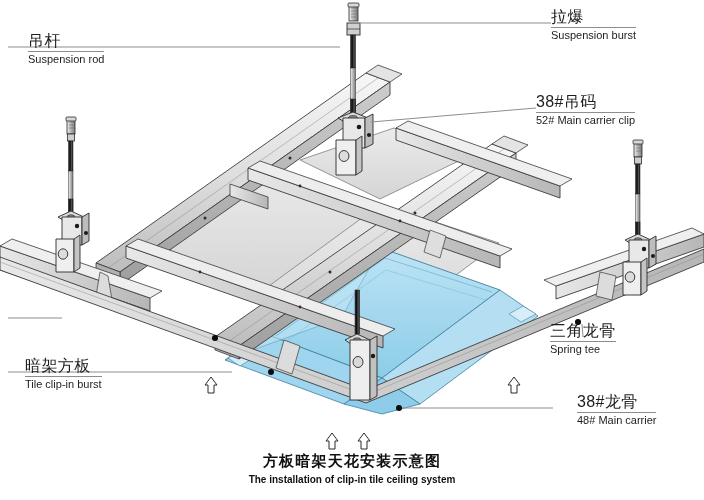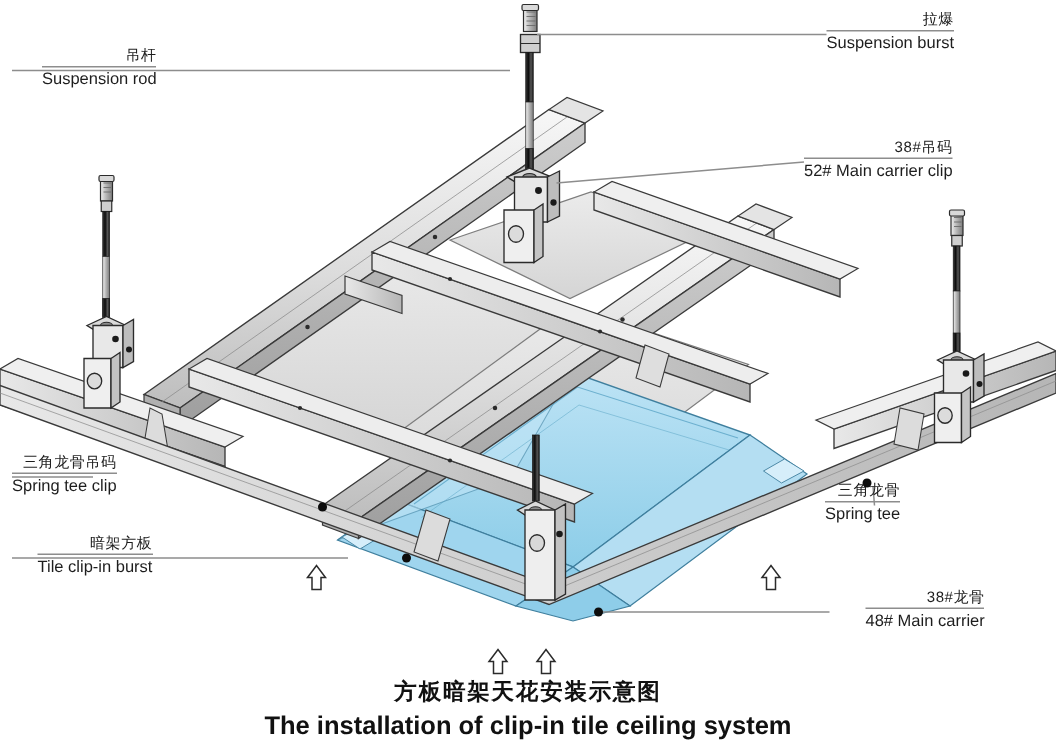--- a/index.html
+++ b/index.html
@@ -21,26 +21,25 @@
     height: 500px;
   }
   svg#diagram { position: absolute; left:0; top:0; width:704px; height:500px; display:block; }
 
   .lbl {
     position: absolute;
     line-height: 1.12;
     white-space: nowrap;
   }
   .lbl .cn {
-    font-size: 10px;
+    font-size: 16px;
     letter-spacing: 0.4px;
     color: #1d1d1d;
     display: block;
     padding-bottom: 1px;
-    text-align: right;
   }
   .lbl .en {
     font-size: 11px;
     color: #1d1d1d;
     display: block;
     padding-top: 1.5px;
   }
   .lbl.right { text-align: left; }
   .lbl.left  { text-align: left; }
 
@@ -57,21 +56,21 @@
     text-align: center;
     font-weight: bold;
   }
   #title-block .t-cn {
     font-size: 15px;
     letter-spacing: 1.2px;
     color: #111;
     display: block;
   }
   #title-block .t-en {
-    font-size: 17px;
+    font-size: 10px;
     color: #111;
     display: block;
     margin-top: 3px;
   }
 </style>
 </head>
 <body>
 
 <div id="stage">
 
@@ -359,25 +358,20 @@
     <span class="rule"></span>
     <span class="en">Suspension burst</span>
   </div>
 
   <div class="lbl right" style="left:536px; top:93px;">
     <span class="cn">38#吊码</span>
     <span class="rule"></span>
     <span class="en">52# Main carrier clip</span>
   </div>
 
-  <div class="lbl left" style="left:8px; top:303px;">
-    <span class="cn">三角龙骨吊码</span>
-    <span class="rule"></span>
-    <span class="en">Spring tee clip</span>
-  </div>
 
   <div class="lbl left" style="left:25px; top:357px;">
     <span class="cn">暗架方板</span>
     <span class="rule"></span>
     <span class="en">Tile clip-in burst</span>
   </div>
 
   <div class="lbl right" style="left:550px; top:322px;">
     <span class="cn">三角龙骨</span>
     <span class="rule"></span>

